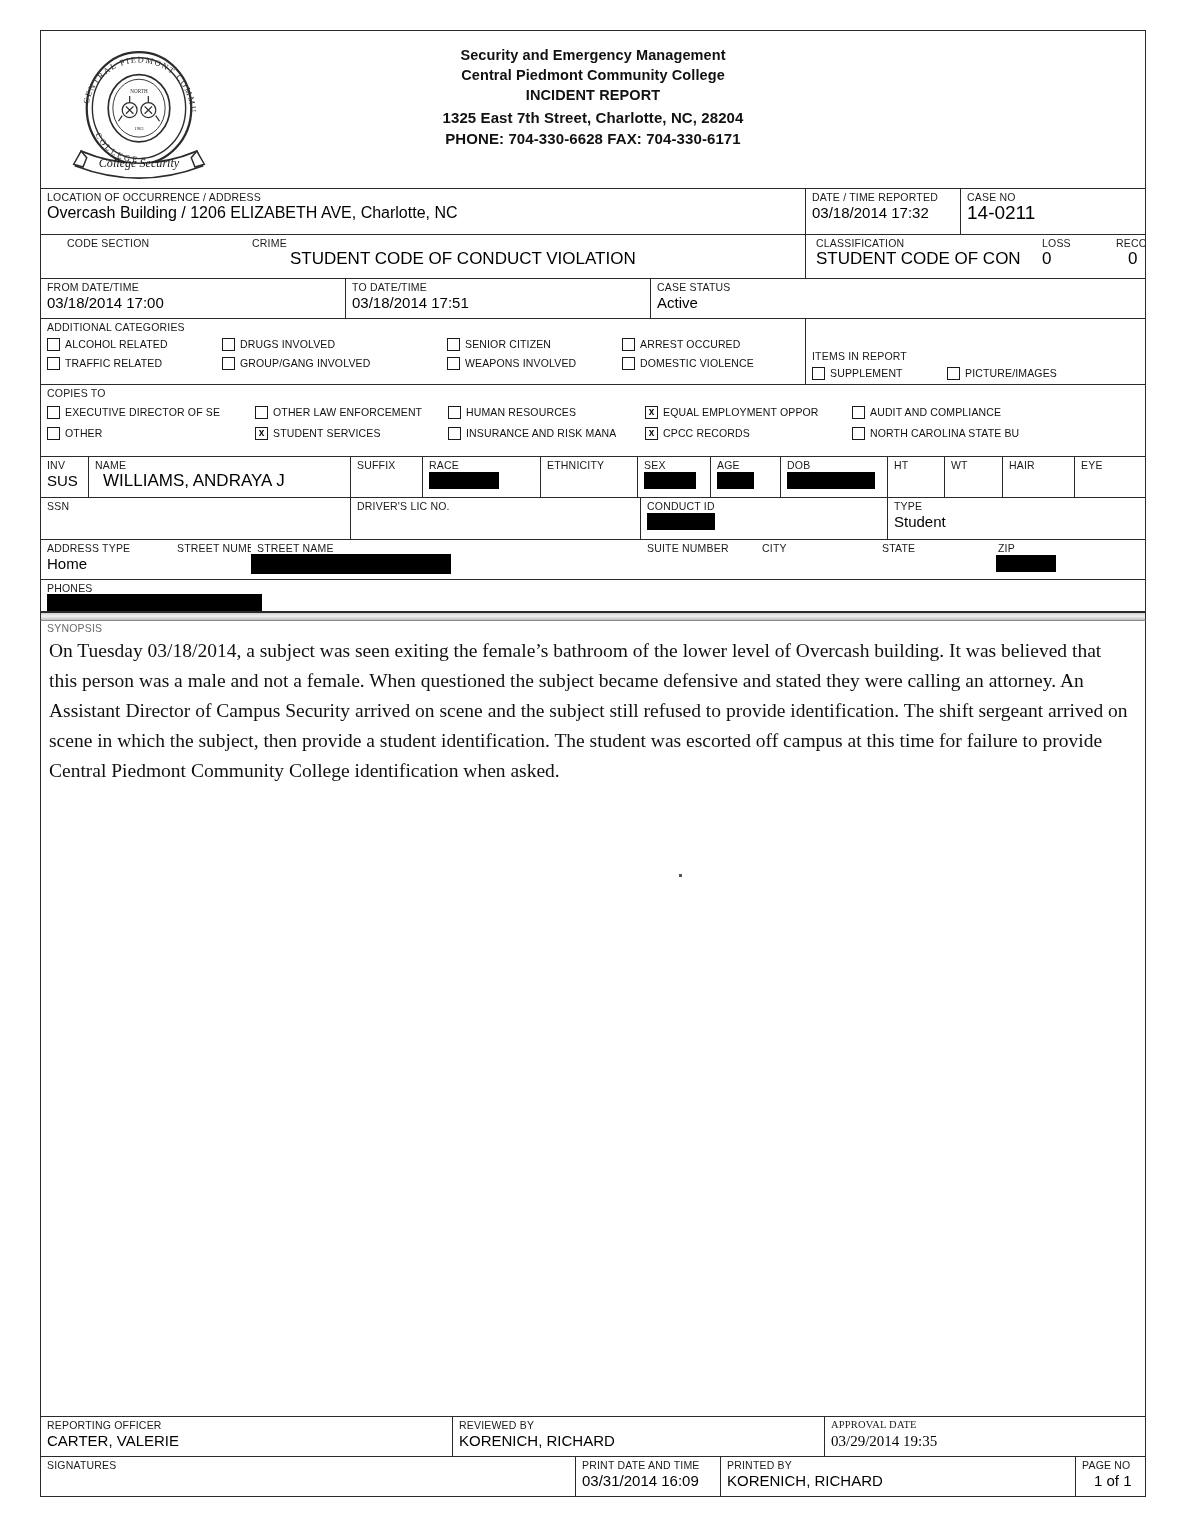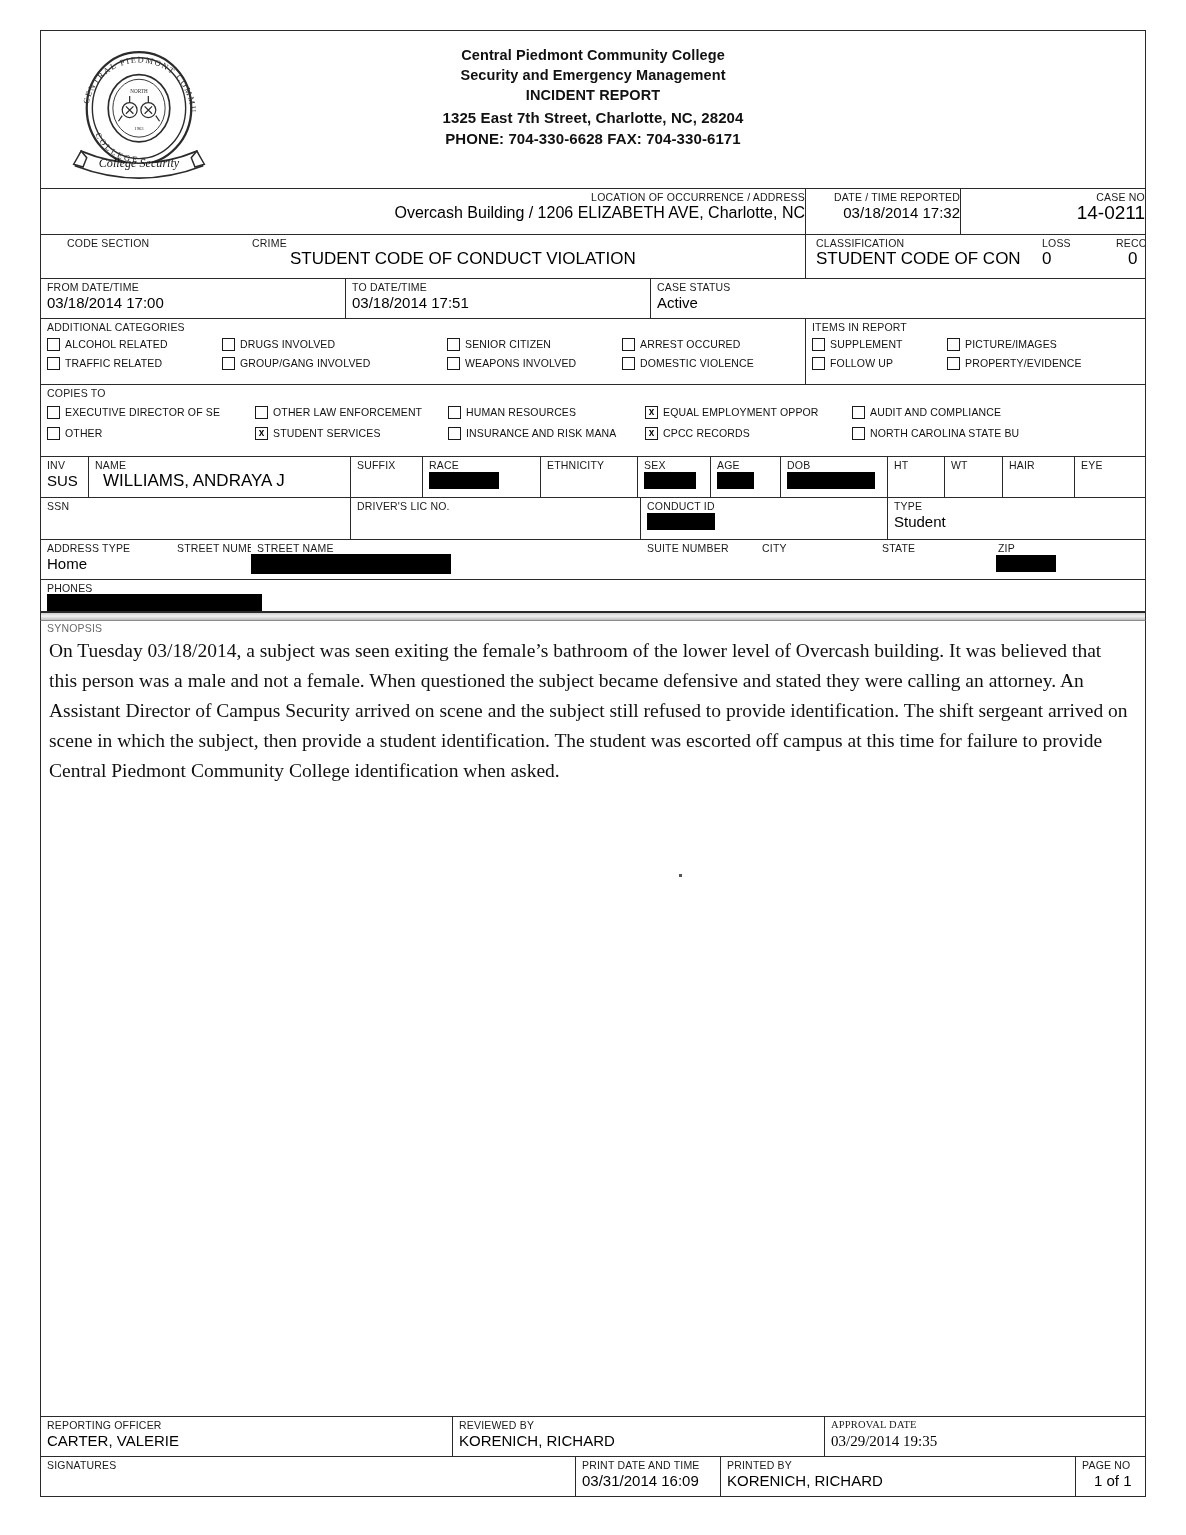--- a/index.html
+++ b/index.html
@@ -204,30 +204,30 @@
             <circle cx="90" cy="74" r="8"></circle>
             <path d="M70,66 v-7 M90,66 v-7 M62,80 l-4,6 M98,80 l4,6"></path>
             <path d="M66,70 l8,8 M74,70 l-8,8 M86,70 l8,8 M94,70 l-8,8"></path>
           </g>
           <path d="M18,118 q62,26 124,0 l6,16 q-68,26 -136,0 z" fill="#fff" stroke="#2b2b2b" stroke-width="1.8"></path>
           <path d="M18,118 l-8,14 l10,3 l4,-10 z M142,118 l8,14 l-10,3 l-4,-10 z" fill="#fff" stroke="#2b2b2b" stroke-width="1.6"></path>
           <text x="80" y="135" text-anchor="middle" font-family="Liberation Serif, serif" font-style="italic" font-size="13" fill="#1a1a1a">College Security</text>
         </svg>
       </div>
       <div class="hdr-text">
+        <div>Security and Emergency Management</div>
         <div>Central Piedmont Community College</div>
-        <div>Security and Emergency Management</div>
         <div>INCIDENT REPORT</div>
         <div class="addr">1325 East 7th Street, Charlotte, NC, 28204</div>
         <div class="phone">PHONE: 704-330-6628   FAX: 704-330-6171</div>
       </div>
       <div class="hdr-pad"></div>
     </div>
 
-    <div class="row" style="height:46px;text-align:right;">
+    <div class="row" style="height:46px;">
       <div class="cell" style="width:765px;">
         <div class="lbl">LOCATION OF OCCURRENCE / ADDRESS</div>
         <div class="val">Overcash Building / 1206 ELIZABETH AVE, Charlotte, NC</div>
       </div>
       <div class="cell" style="width:155px;">
         <div class="lbl">DATE / TIME REPORTED</div>
         <div class="val sm">03/18/2014 17:32</div>
       </div>
       <div class="cell last" style="flex:1;">
         <div class="lbl">CASE NO</div>
@@ -304,21 +304,21 @@
           <div class="cbitem" style="width:175px;margin-top:6px;">
             <span class="cbx"></span>
             <span class="t">WEAPONS INVOLVED</span>
           </div>
           <div class="cbitem" style="width:180px;margin-top:6px;">
             <span class="cbx"></span>
             <span class="t">DOMESTIC VIOLENCE</span>
           </div>
         </div>
       </div>
-      <div class="cell last" style="flex:1;">
+      <div class="cell last" style="flex:1;margin-top:29px;">
         <div class="lbl">ITEMS IN REPORT</div>
         <div class="catgrid">
           <div class="cbitem" style="width:135px;margin-top:5px;">
             <span class="cbx"></span>
             <span class="t">SUPPLEMENT</span>
           </div>
           <div class="cbitem" style="width:170px;margin-top:5px;">
             <span class="cbx"></span>
             <span class="t">PICTURE/IMAGES</span>
           </div>

